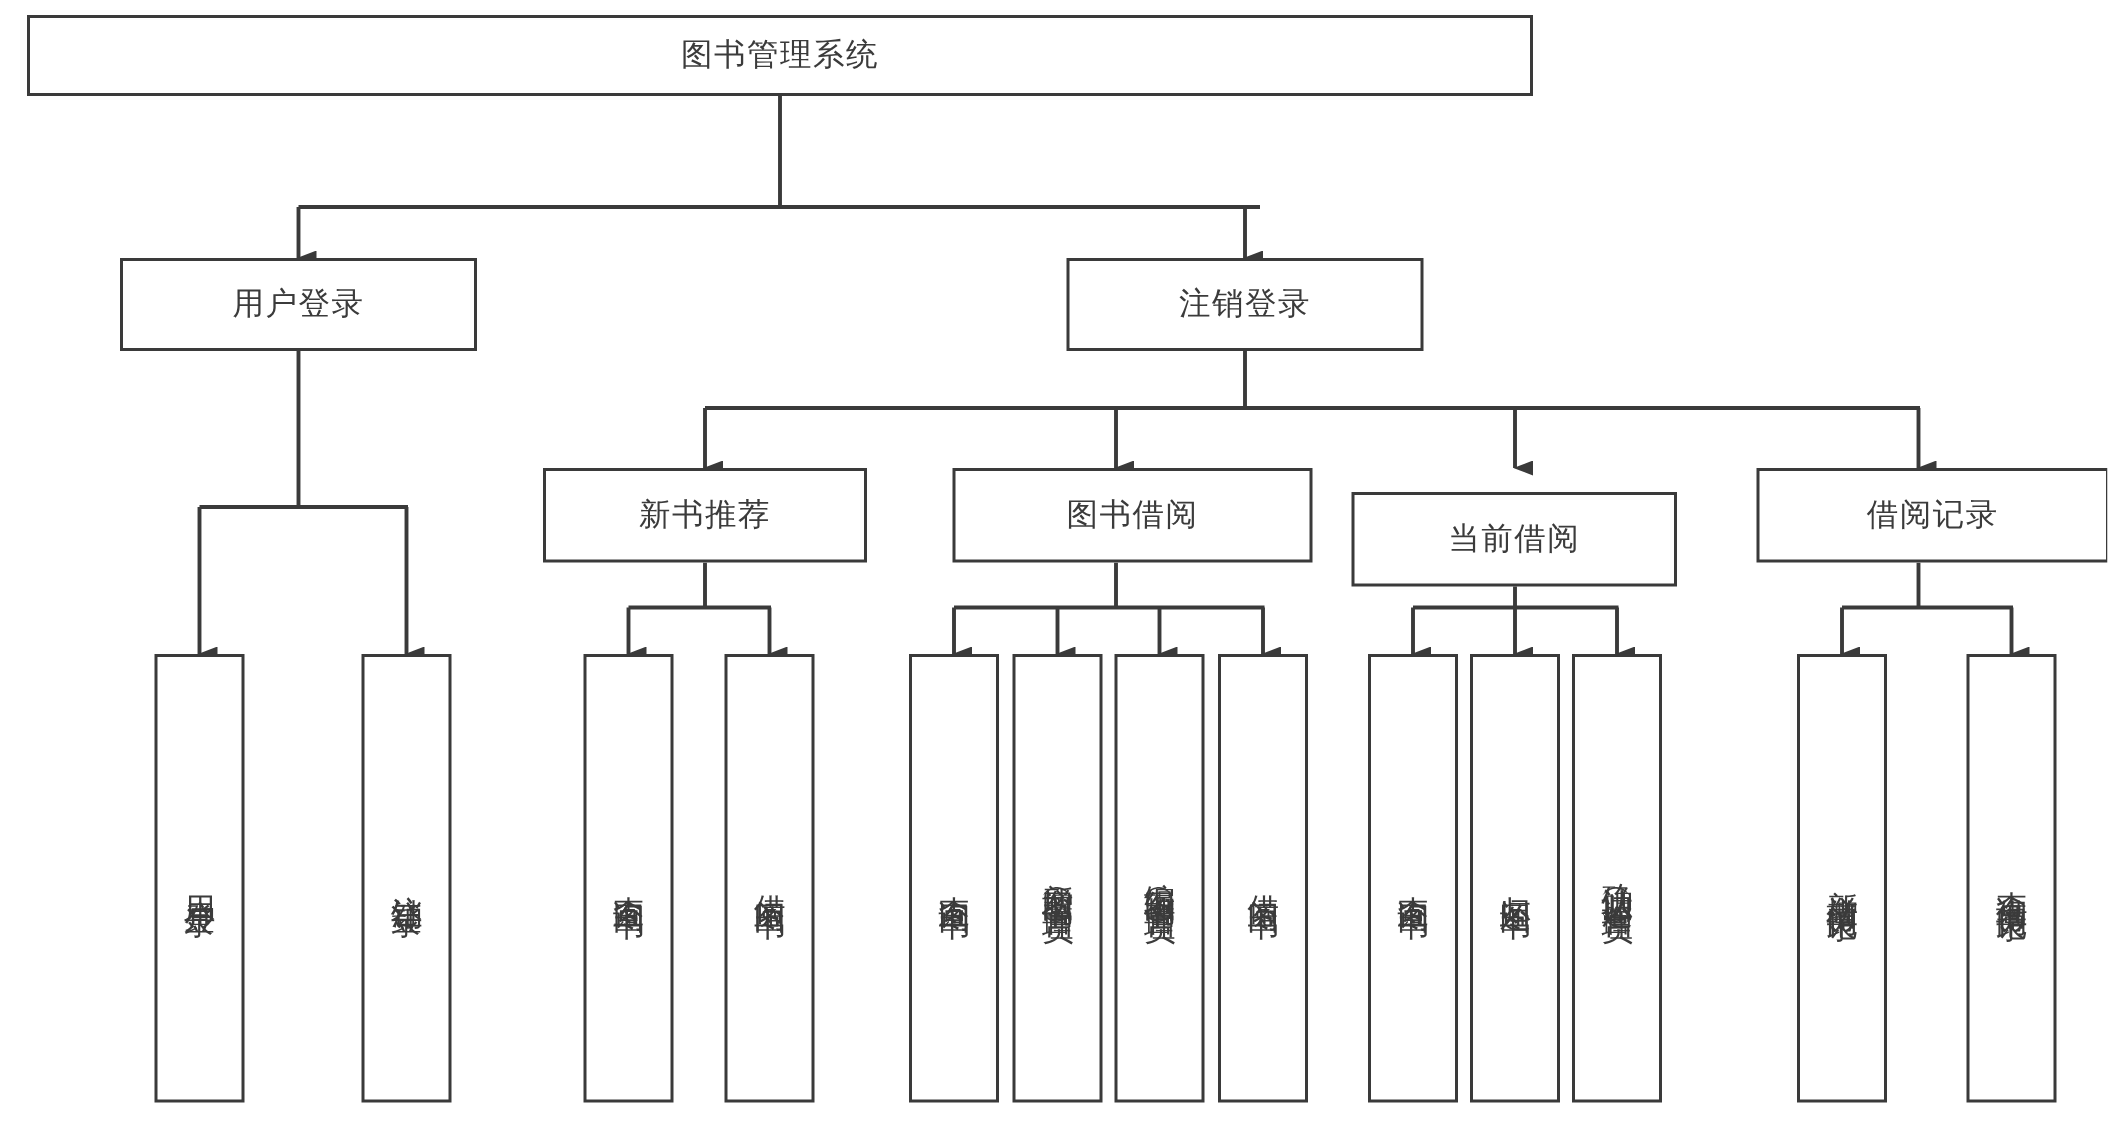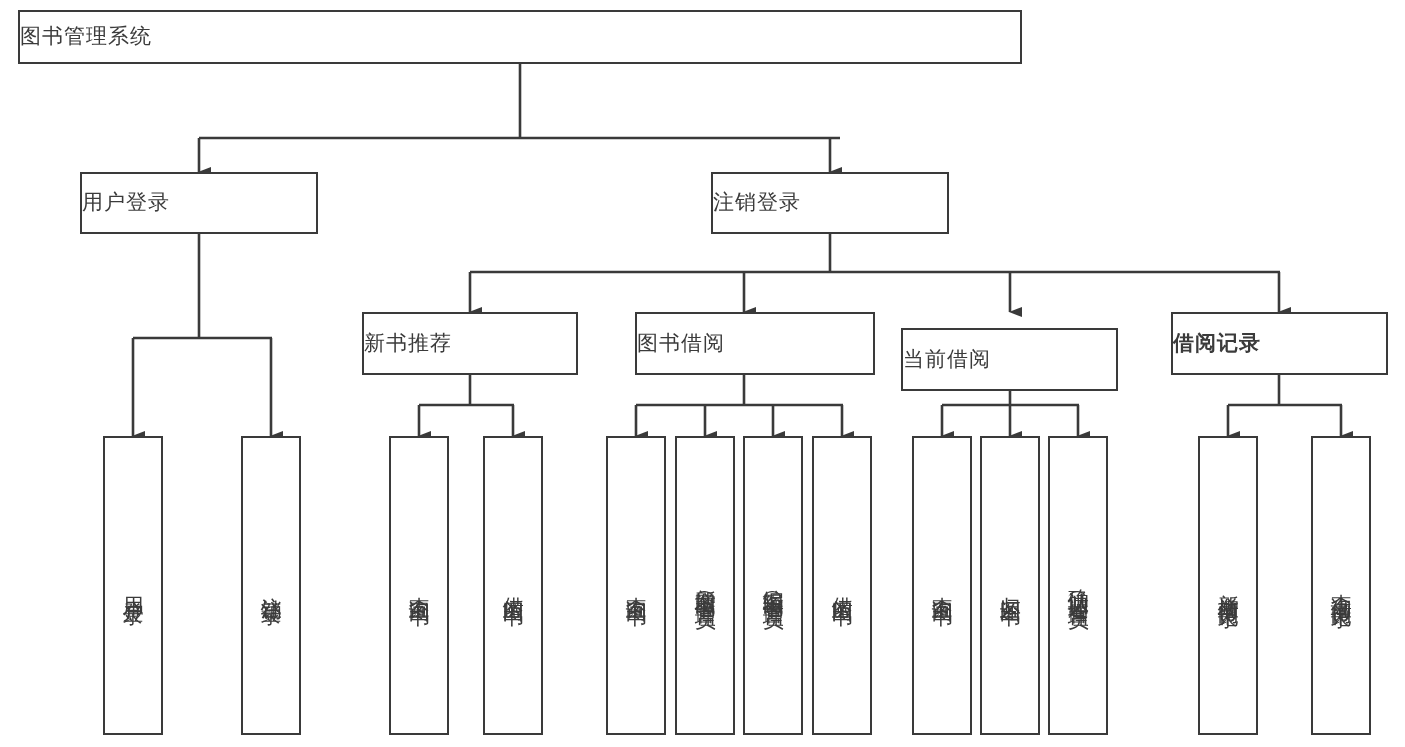--- a/index.html
+++ b/index.html
@@ -24,21 +24,21 @@
     pointer-events: none;
   }
   .node {
     position: absolute;
     box-sizing: border-box;
     border: 2px solid #3a3a3a;
     background: #ffffff;
     color: #3b3b3b;
     display: flex;
     align-items: center;
-    justify-content: flex-start;
+    justify-content: center;
     text-align: center;
     z-index: 2;
   }
   .node.h {
     font-size: 21px;
     letter-spacing: 1px;
     line-height: 1.2;
   }
   .node.v {
     writing-mode: vertical-rl;
@@ -136,21 +136,21 @@
 
   <div class="node h" style="left:362px; top:312px; width:216px; height:63px;">
     <span>新书推荐</span>
   </div>
   <div class="node h" style="left:635px; top:312px; width:240px; height:63px;">
     <span>图书借阅</span>
   </div>
   <div class="node h" style="left:901px; top:328px; width:217px; height:63px;">
     <span>当前借阅</span>
   </div>
-  <div class="node h" style="left:1171px; top:312px; width:217px; height:63px;font-weight:bold;">
+  <div class="node h" style="left:1171px; top:312px; width:235px; height:63px;">
     <span>借阅记录</span>
   </div>
 
   <div class="node v" style="left:103px; top:436px; width:60px; height:299px;">
     <span class="vtxt">用户登录</span>
   </div>
   <div class="node v" style="left:241px; top:436px; width:60px; height:299px;">
     <span class="vtxt">注销登录</span>
   </div>
 

